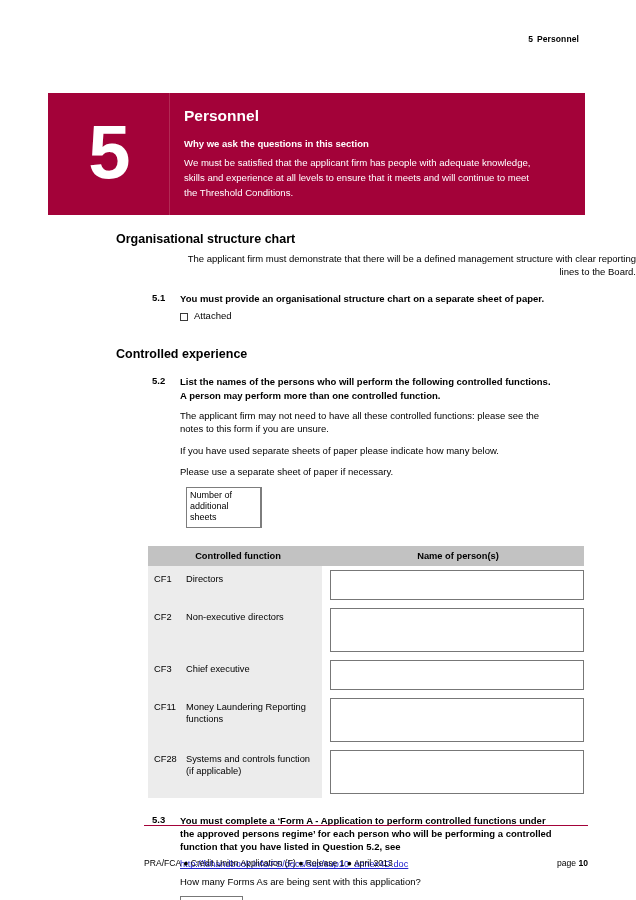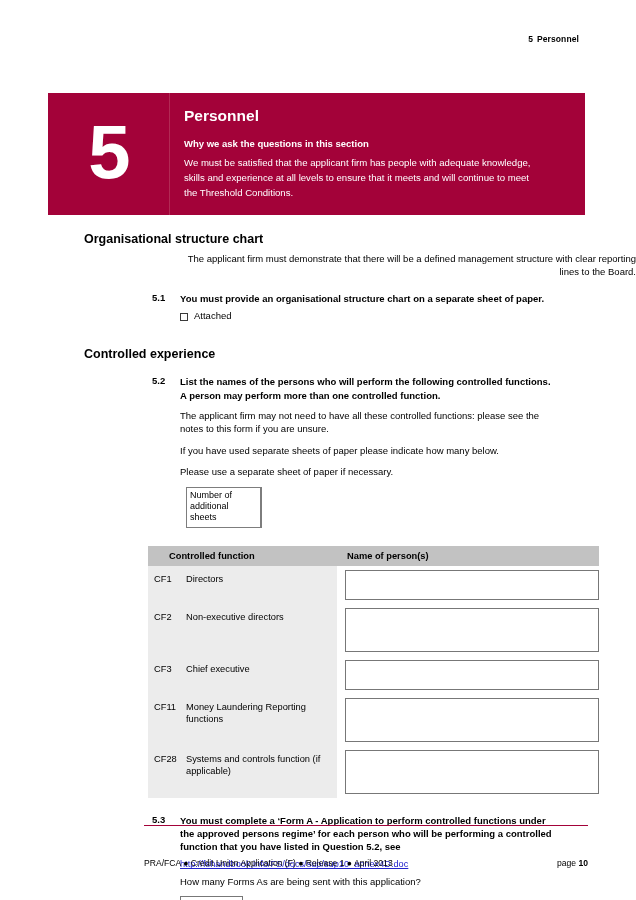--- a/index.html
+++ b/index.html
@@ -92,21 +92,21 @@
   
   .content {
     position: absolute;
     left: 0;
     top: 232px;
     width: 636px;
   }
 
   .sec-head {
     margin: 0 0 5px 0;
-    padding-left: 84px;
+    padding-left: 116px;
     font-size: 12.5px;
     font-weight: bold;
     line-height: 1.2;
   }
   .sec-head.spaced { margin-top: 26px; }
 
   p.body-text {
     margin: 0;
     padding-left: 180px;
     font-size: 9.5px;
@@ -190,22 +190,22 @@
     margin-top: 18px;
     margin-left: 148px;
     width: 420px;
     border-collapse: collapse;
     table-layout: fixed;
   }
   .cf-table th {
     background: #c2c2c2;
     font-size: 9.3px;
     font-weight: bold;
-    text-align: left;
-    padding: 5px 0 5px 21px;
+    text-align: center;
+    padding: 5px 0 5px 6px;
     border: none;
     margin-left: 8px;
   }
   .cf-table th.th-right { padding-left: 10px; }
   .cf-table td {
     vertical-align: top;
     border: none;
     padding: 0;
   }
   .cf-left {

